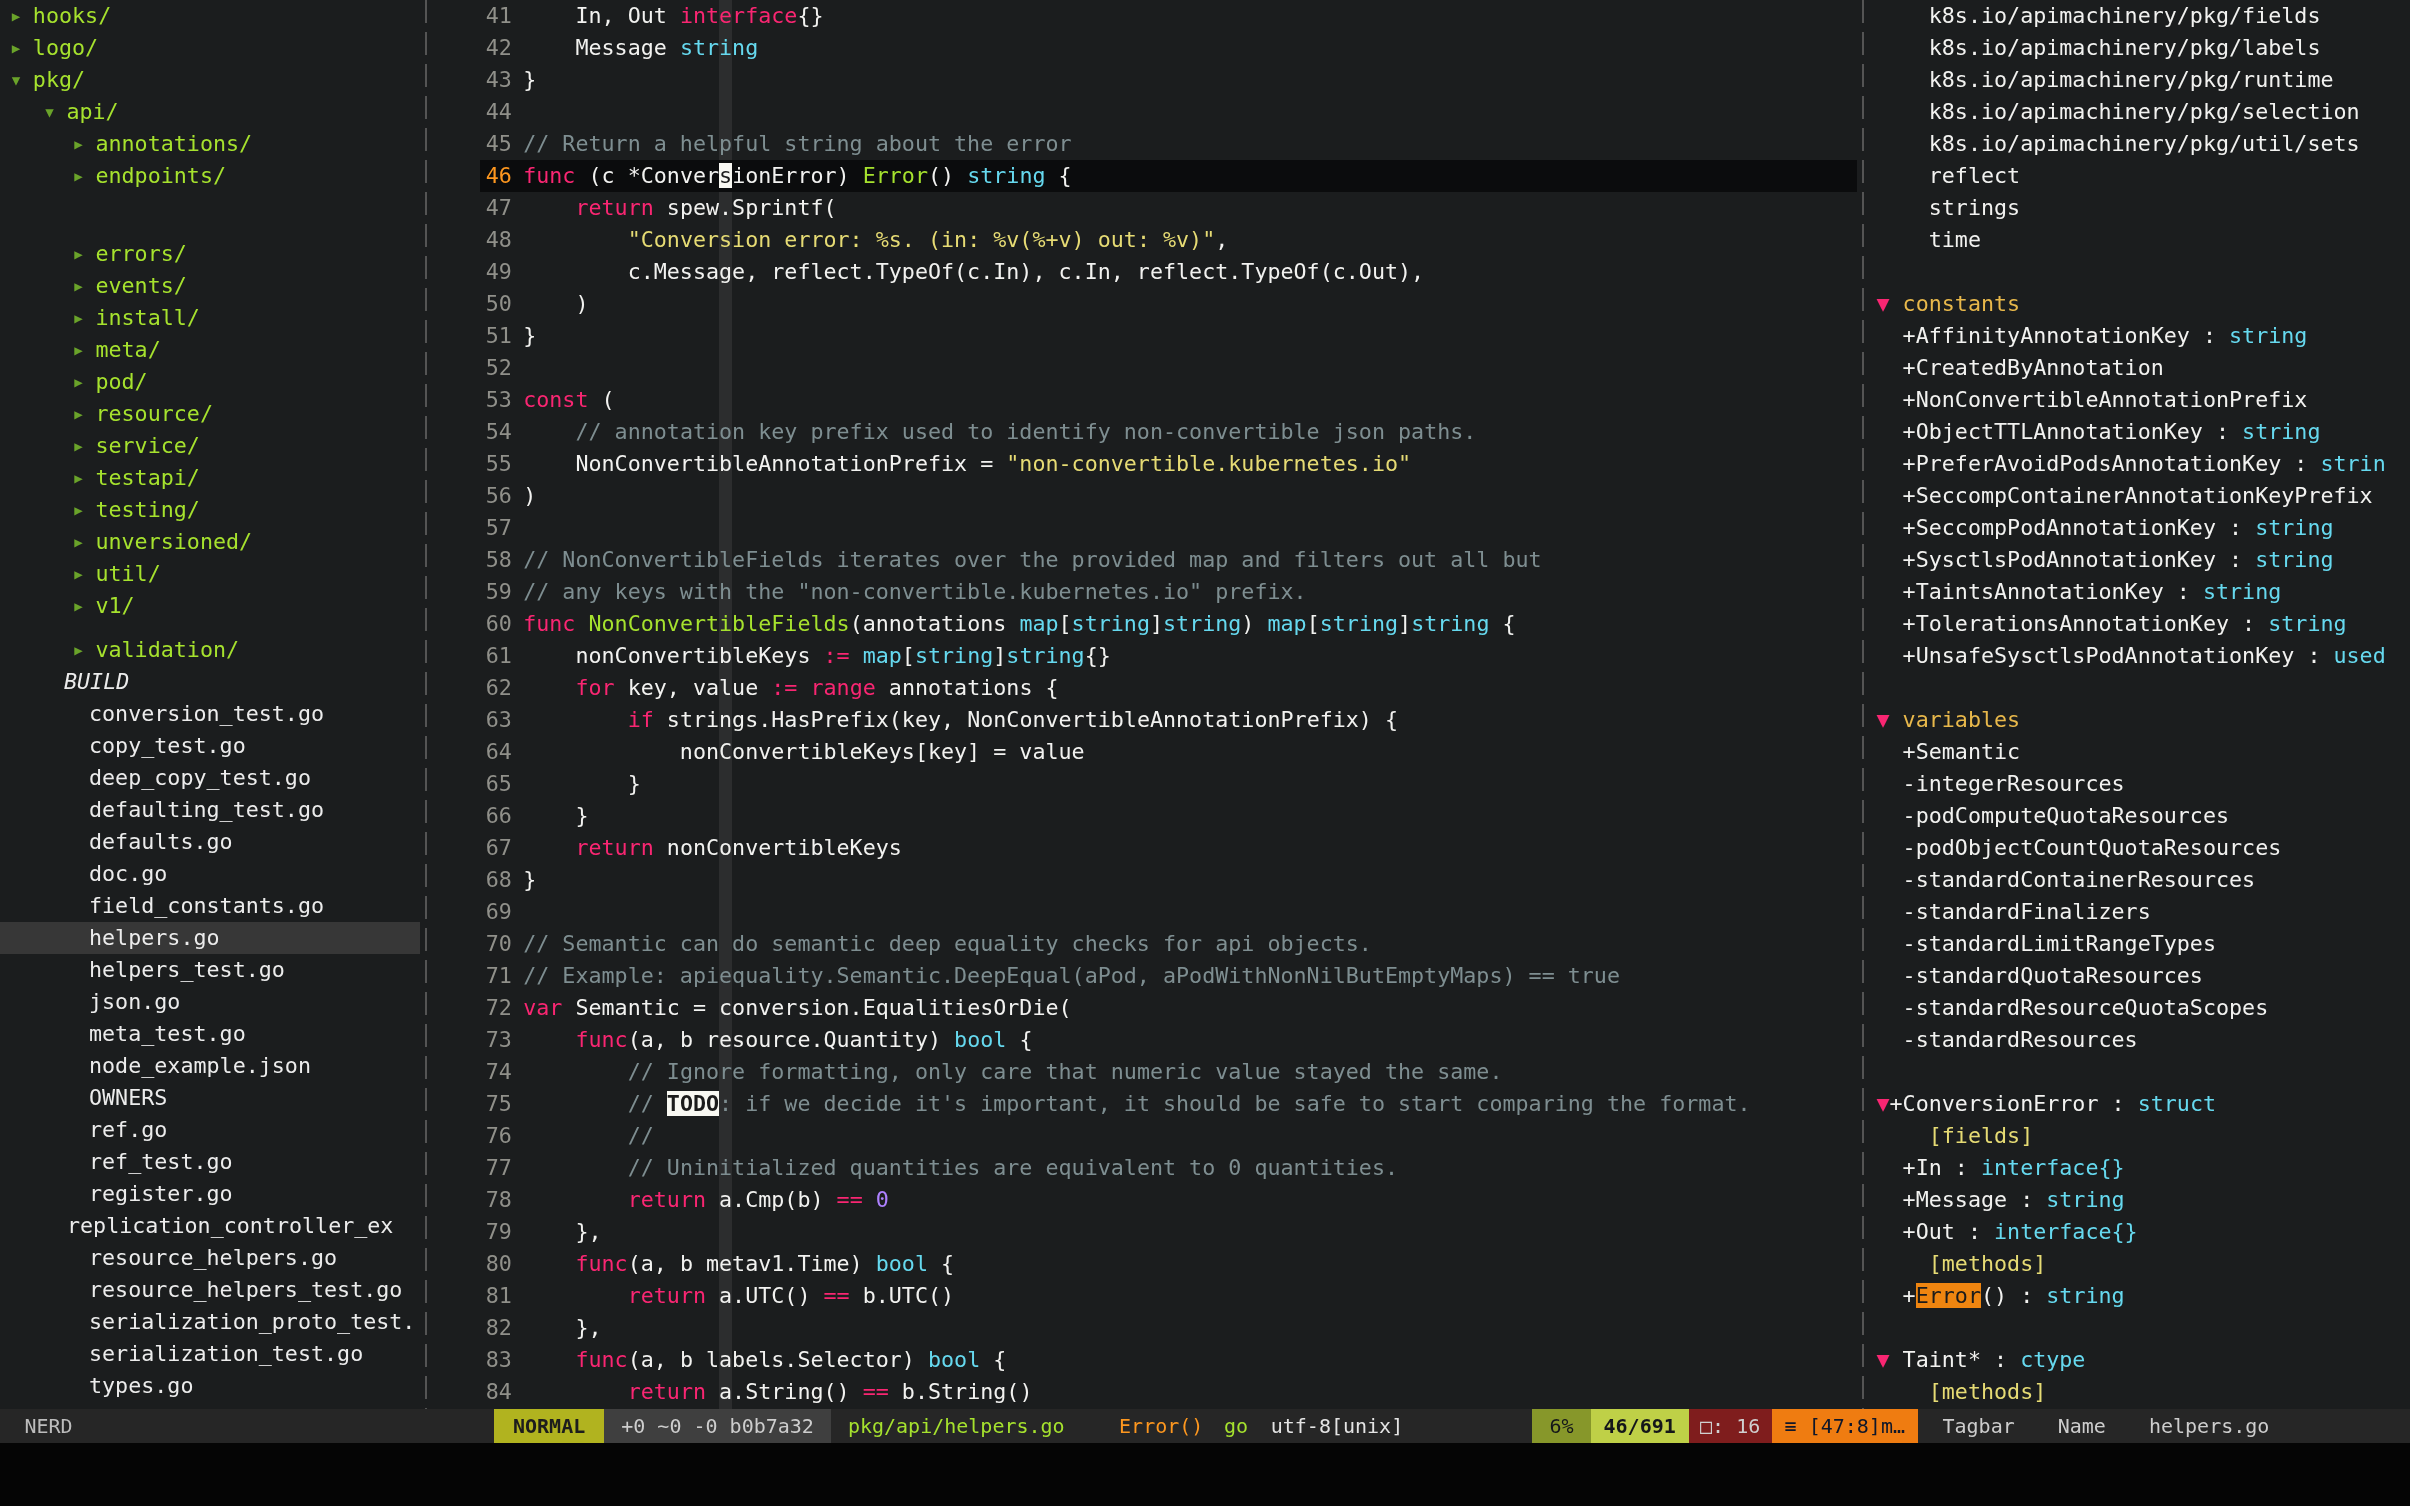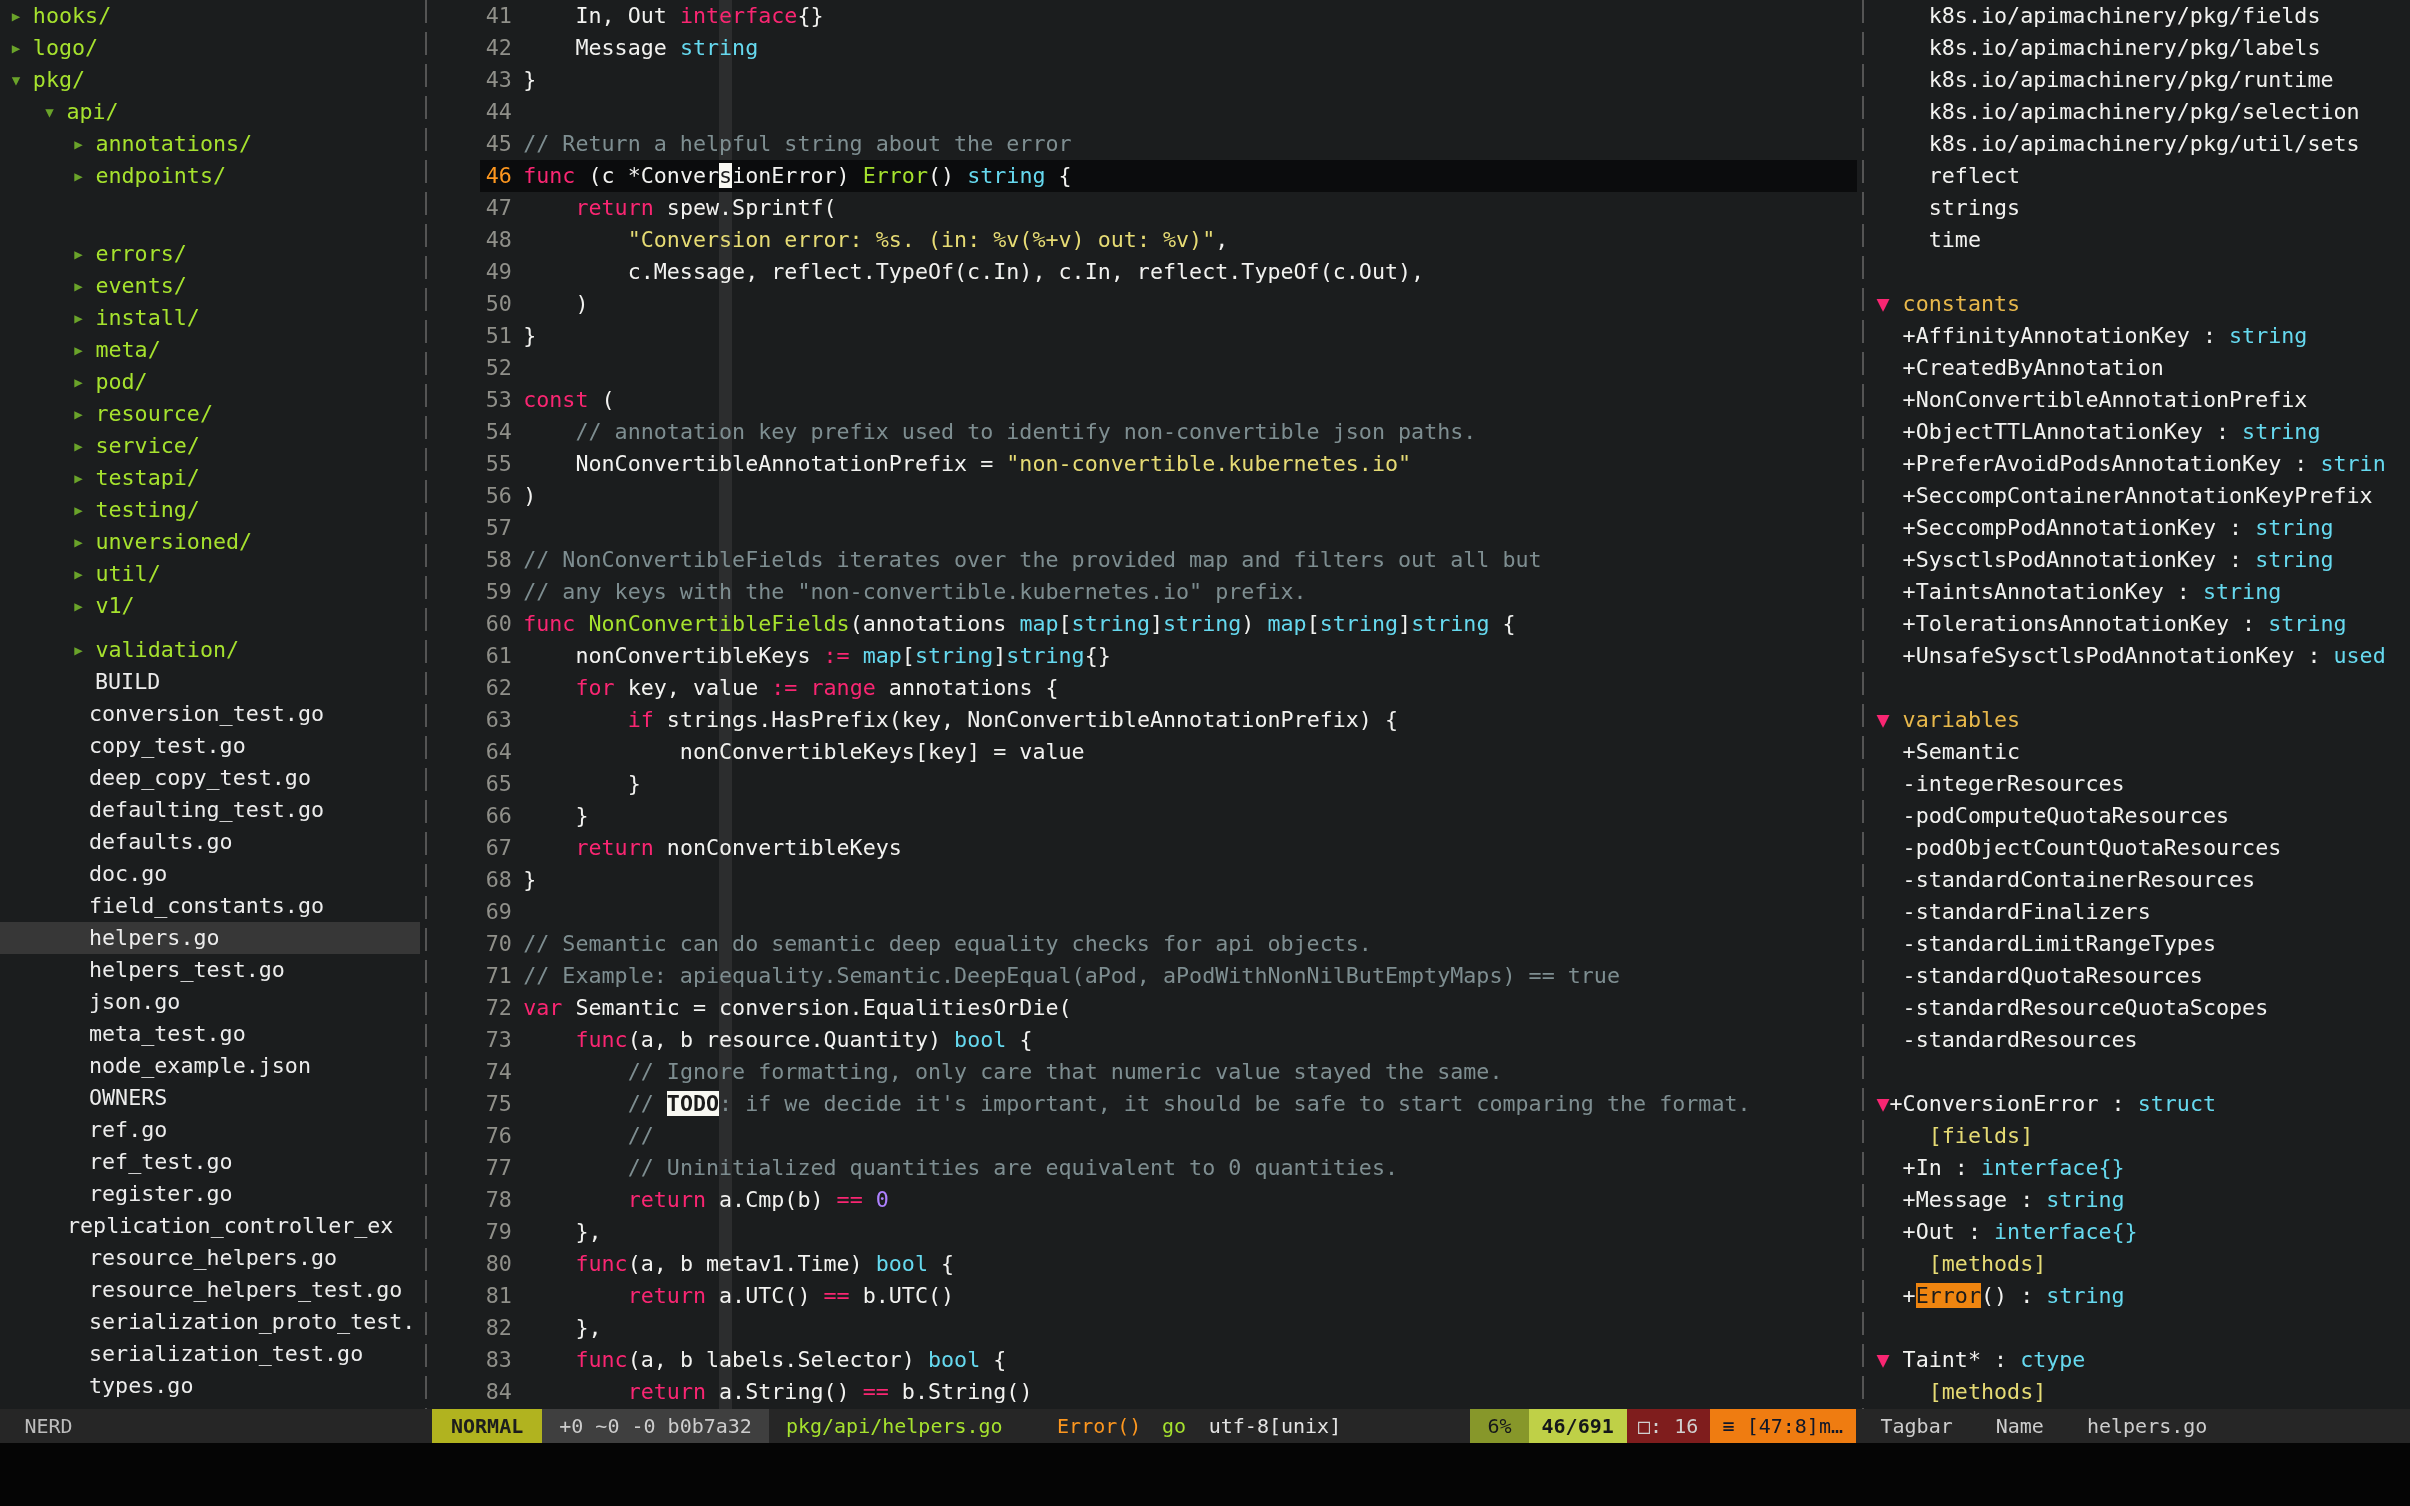--- a/index.html
+++ b/index.html
@@ -37,21 +37,21 @@
   .s-todo{background:#f8f8f2;color:#1b1b1b;font-weight:bold;}
   .s-cur{background:#f8f8f2;color:#1b1b1b;}
   .s-arrow{color:#f92672;}
   .s-kind{color:#e8b84b;}
   .s-brk{color:#e6db74;}
   .s-hl{background:#ef8510;color:#1b1b1b;}
   
   .tag-row{height:32px;white-space:pre;overflow:hidden;padding-left:7.5px;}
   
   .statusline{height:34px;font-size:20px;line-height:34px;display:flex;background:#262626;color:#c6c6c6;overflow:hidden;}
-  .sl-nerd{width:432px;padding-left:24.5px;box-sizing:border-box;color:#bcbcbc;}
+  .sl-nerd{width:494px;padding-left:24.5px;box-sizing:border-box;color:#bcbcbc;}
   .sl-main{width:1424px;display:flex;overflow:hidden;}
   .sl-mode{background:#b1b31f;color:#1d1d1d;font-weight:bold;padding:0 19px;}
   .sl-git{background:#3f3f3f;color:#cdcdcd;padding:0 17px;}
   .sl-file{color:#a6e22e;padding:0 17px;}
   .sl-tag{color:#fd971f;margin-left:28px;padding:0 9.4px;}
   .sl-ft{color:#a6e22e;padding:0 11.3px;}
   .sl-enc{color:#e4e4e4;padding:0 11.3px;}
   .sl-right{margin-left:auto;display:flex;}
   .sl-pct{background:#87972a;color:#14161a;padding:0 17px;}
   .sl-pos{background:#bfd047;color:#14161a;font-weight:bold;padding:0 13px;}
@@ -80,21 +80,21 @@
           <div class="nt-row" style="padding-left: 72px;"><span class="nt-arrow">▸</span><span class="nt-dir">meta/</span></div>
           <div class="nt-row" style="padding-left: 72px;"><span class="nt-arrow">▸</span><span class="nt-dir">pod/</span></div>
           <div class="nt-row" style="padding-left: 72px;"><span class="nt-arrow">▸</span><span class="nt-dir">resource/</span></div>
           <div class="nt-row" style="padding-left: 72px;"><span class="nt-arrow">▸</span><span class="nt-dir">service/</span></div>
           <div class="nt-row" style="padding-left: 72px;"><span class="nt-arrow">▸</span><span class="nt-dir">testapi/</span></div>
           <div class="nt-row" style="padding-left: 72px;"><span class="nt-arrow">▸</span><span class="nt-dir">testing/</span></div>
           <div class="nt-row" style="padding-left: 72px;"><span class="nt-arrow">▸</span><span class="nt-dir">unversioned/</span></div>
           <div class="nt-row" style="padding-left: 72px;"><span class="nt-arrow">▸</span><span class="nt-dir">util/</span></div>
           <div class="nt-row" style="padding-left: 72px;"><span class="nt-arrow">▸</span><span class="nt-dir">v1/</span></div>
           <div class="nt-row" style="padding-left: 72px; margin-top: 12px;"><span class="nt-arrow">▸</span><span class="nt-dir">validation/</span></div>
-          <div class="nt-row" style="padding-left: 95px;"><span class="nt-file">BUILD</span></div>
+          <div class="nt-row" style="padding-left: 64px; font-style: italic;"><span class="nt-file">BUILD</span></div>
           <div class="nt-row" style="padding-left: 89px;"><span class="nt-file">conversion_test.go</span></div>
           <div class="nt-row" style="padding-left: 89px;"><span class="nt-file">copy_test.go</span></div>
           <div class="nt-row" style="padding-left: 89px;"><span class="nt-file">deep_copy_test.go</span></div>
           <div class="nt-row" style="padding-left: 89px;"><span class="nt-file">defaulting_test.go</span></div>
           <div class="nt-row" style="padding-left: 89px;"><span class="nt-file">defaults.go</span></div>
           <div class="nt-row" style="padding-left: 89px;"><span class="nt-file">doc.go</span></div>
           <div class="nt-row" style="padding-left: 89px;"><span class="nt-file">field_constants.go</span></div>
           <div class="nt-row selected" style="padding-left: 89px;"><span class="nt-file">helpers.go</span></div>
           <div class="nt-row" style="padding-left: 89px;"><span class="nt-file">helpers_test.go</span></div>
           <div class="nt-row" style="padding-left: 89px;"><span class="nt-file">json.go</span></div>

